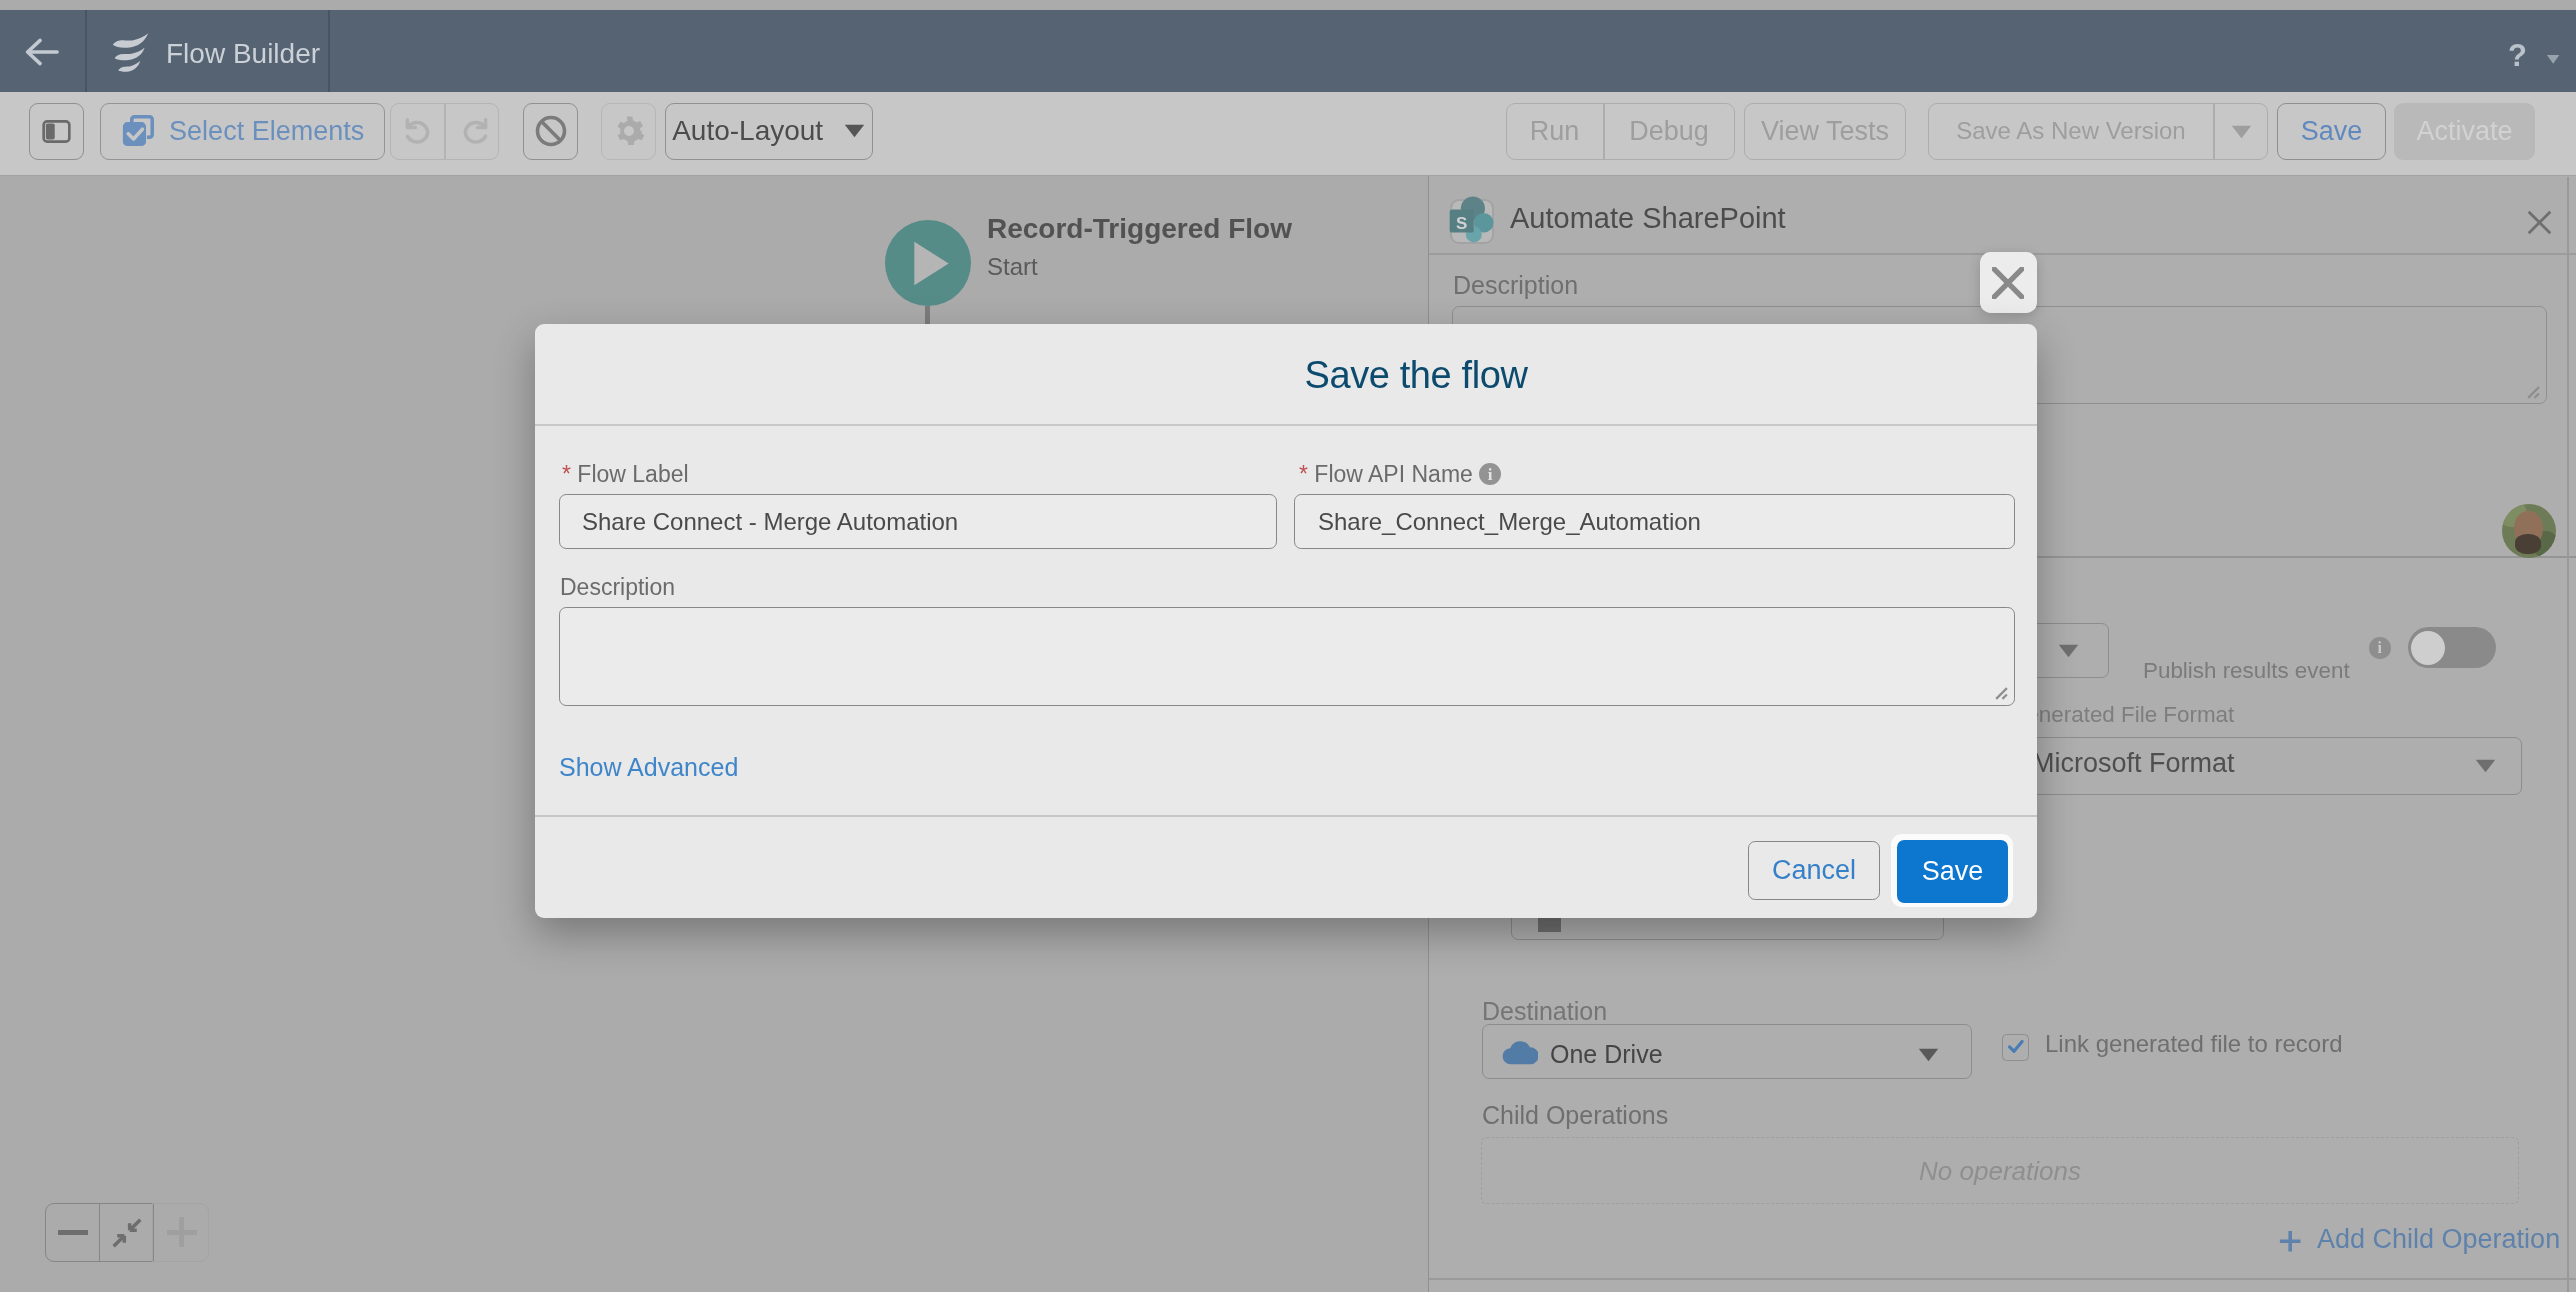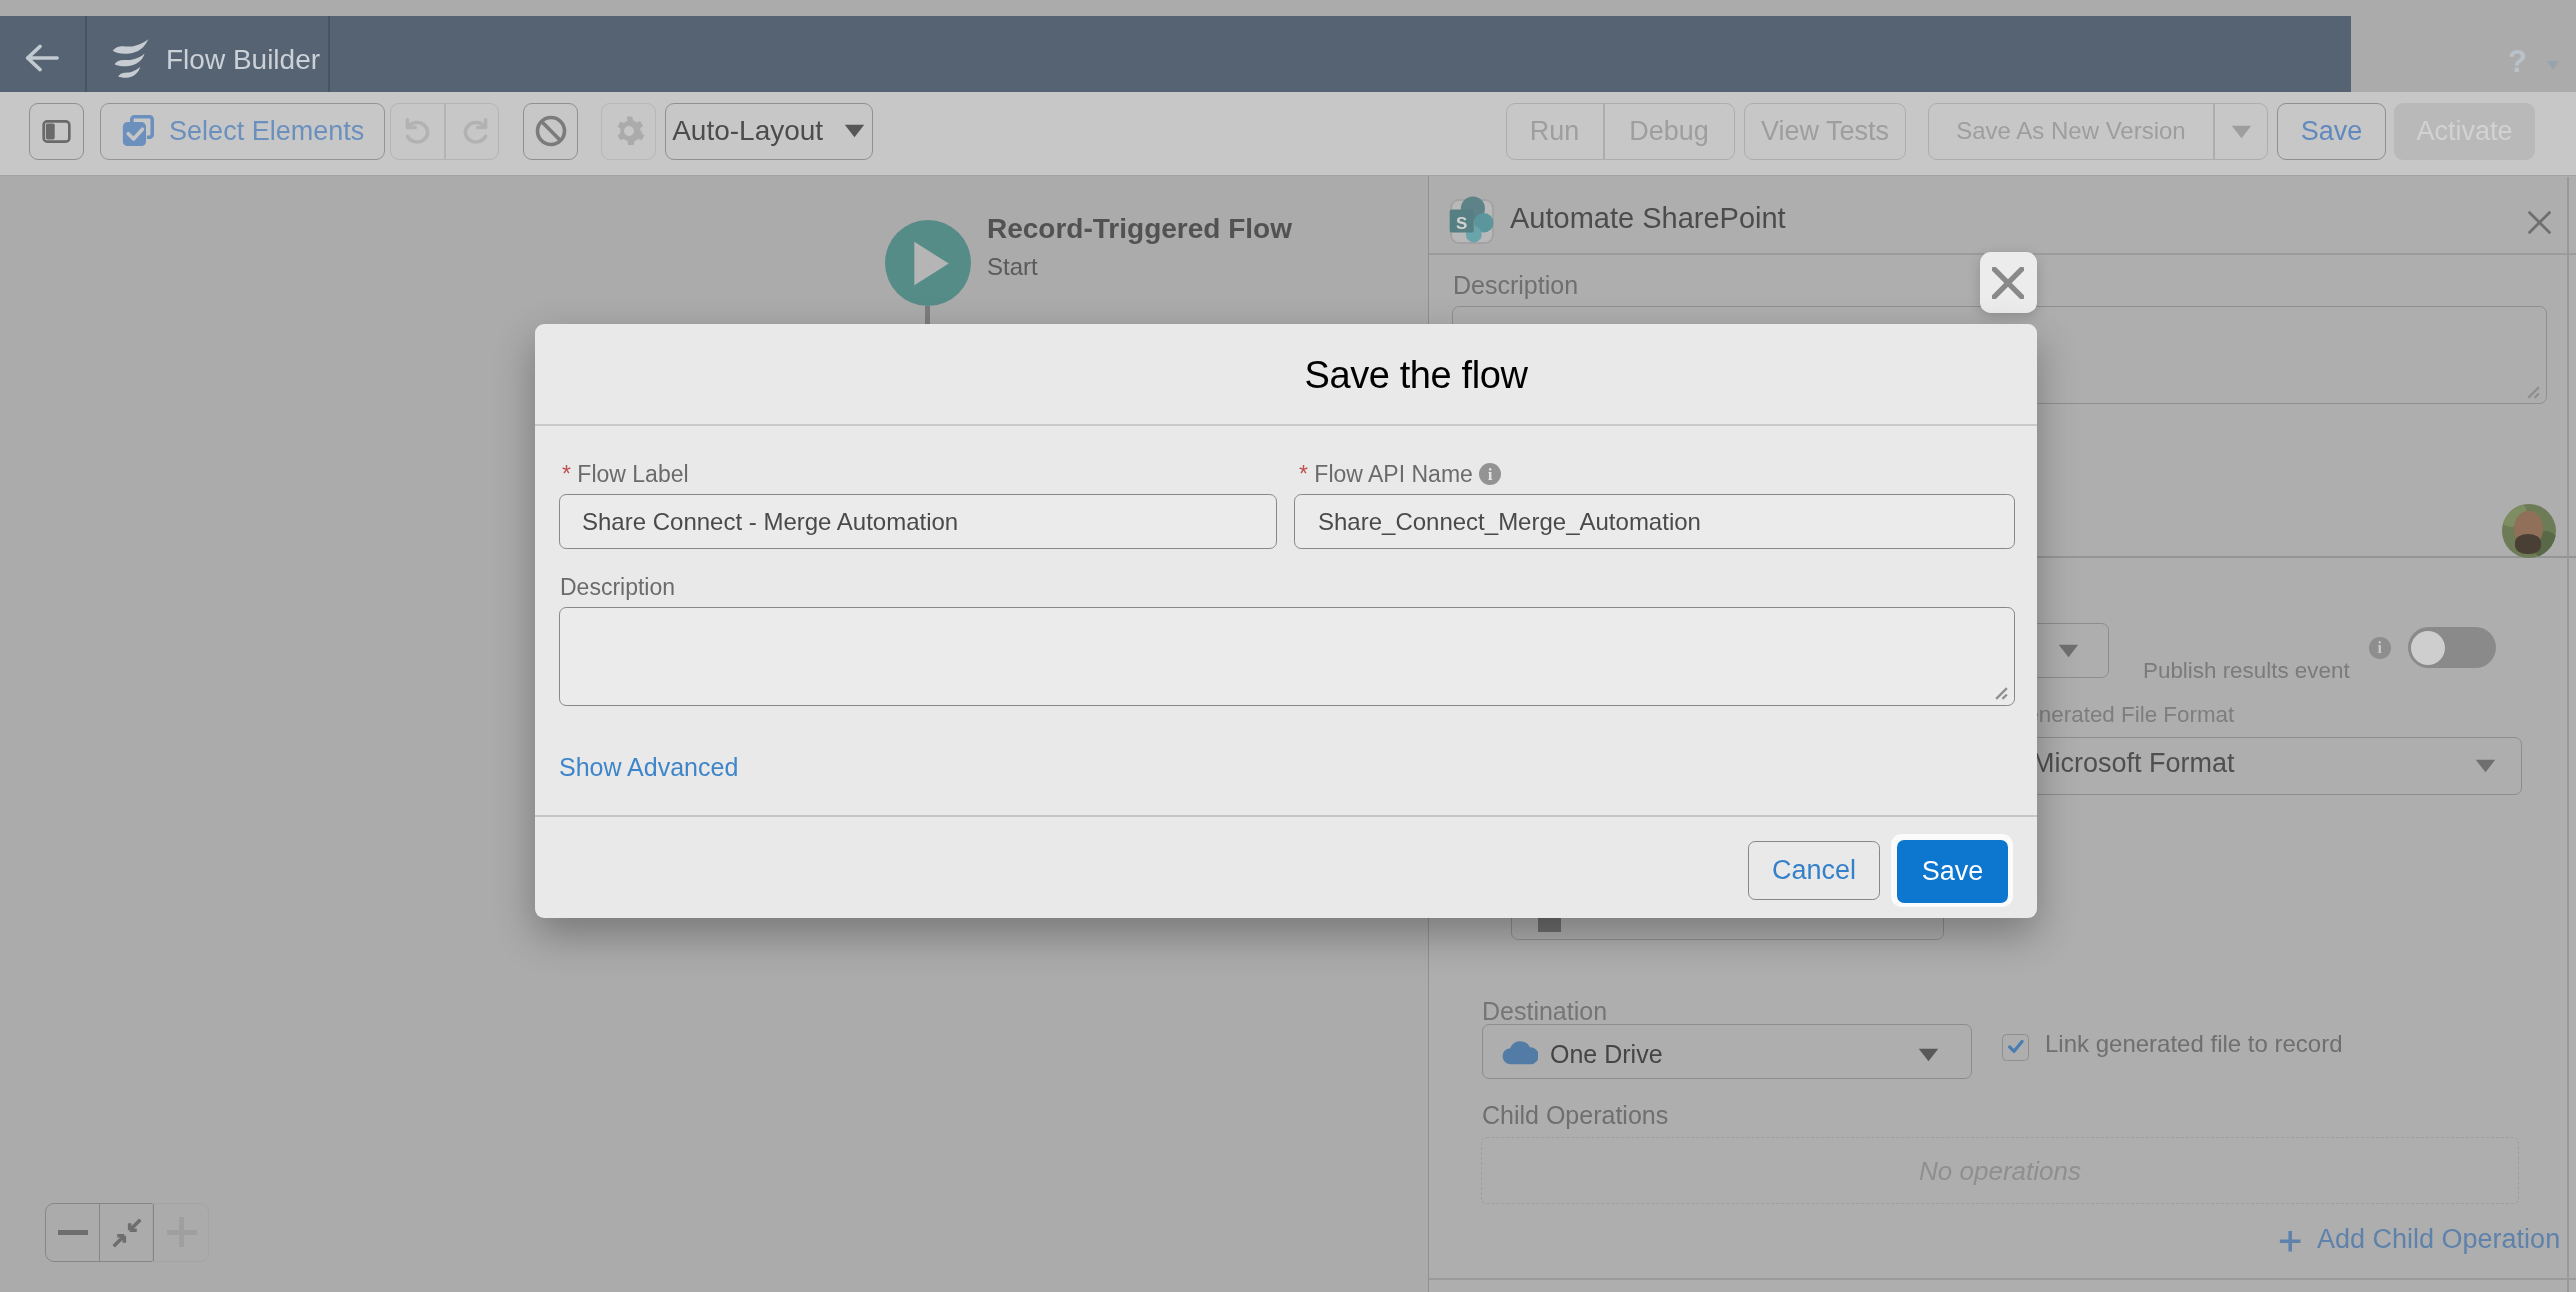--- a/index.html
+++ b/index.html
@@ -1,20 +1,20 @@
 <!DOCTYPE html>
 <html style="font-size:14.3px"><head>
 <meta charset="utf-8">
 <style>
   html,body{margin:0;padding:0;}
   body{width:2576px;height:1292px;overflow:hidden;font-family:"Liberation Sans",sans-serif;background:#ababab;}
   .abs{position:absolute;}
   #page{position:relative;width:2576px;height:1292px;}
   
-  #nav{left:0;top:16px;width:2340px;height:92px;background:#556373;padding-left:11px;}
+  #nav{left:0;top:10px;width:2576px;height:92px;background:#556373;}
   .navsep{top:0;width:1.8px;height:92px;background:#48545f;}
   
   #toolbar{left:0;top:92px;width:2576px;height:84px;background:#c7c7c7;border-bottom:1.8px solid #a2a2a2;box-sizing:border-box;}
   .tbtn{position:absolute;top:10.7px;height:57px;box-sizing:border-box;border:1.8px solid #9b9b9b;border-radius:9px;display:flex;align-items:center;justify-content:center;}
   
   #canvas{left:0;top:176px;width:2576px;height:1116px;background:#ababab;}
   
   #panel{left:1428px;top:176px;width:1148px;height:1116px;background:#aeaeae;border-left:1.8px solid #909090;box-sizing:border-box;}
   
   #modal{left:535px;top:324px;width:1502px;height:594px;background:#e9e9e9;border-radius:9px;box-shadow:0 16px 40px rgba(0,0,0,0.30);}
@@ -204,21 +204,21 @@
     </svg>
   <div class="abs" style="left:2317px;top:1224px;font-size:27px;color:#5e82ab;">Add Child Operation</div>
   <div class="abs" style="left:1429px;top:1278px;width:1147px;height:1.8px;background:#9a9a9a;"></div>
   <div class="abs" style="left:2567px;top:177px;width:1.8px;height:1115px;background:#999999;"></div>
 
   <div class="abs" id="closebtn"></div>
   <svg class="abs" style="left:1992px;top:267px" width="32" height="32" viewBox="0 0 36 36">
       <path d="M2.5 2.5 L33.5 33.5 M33.5 2.5 L2.5 33.5" stroke="#898989" stroke-width="6" stroke-linecap="round"></path>
     </svg>
   <div class="abs" id="modal"></div>
-  <div class="abs" style="left:535px;top:354px;width:1762px;text-align:center;font-size:38px;letter-spacing:-0.4px;color:#000000;">Save the flow</div>
+  <div class="abs" style="left:535px;top:354px;width:1762px;text-align:center;font-size:38px;letter-spacing:-0.4px;color:#0c4a6e;">Save the flow</div>
   <div class="abs" style="left:535px;top:424px;width:1502px;height:1.8px;background:#c9c9c9;"></div>
   <div class="abs mlabel" style="left:562px;top:461px;text-align:right;"><span style="color:#bf5052">* </span>Flow Label</div>
   <div class="abs mlabel" style="left:1299px;top:461px;"><span style="color:#bf5052">* </span>Flow API Name</div>
   <div class="abs" style="left:1479px;top:463px;width:22.4px;height:22.4px;border-radius:50%;background:#939393;"></div>
   <div class="abs" style="left:1479px;top:465px;width:22.4px;height:22.4px;text-align:center;font-size:17px;font-weight:bold;color:#e4e4e4;font-family:'Liberation Serif',serif;">i</div>
   <div class="minput" style="left:559px;top:494px;width:718px;height:55px;"></div>
   <div class="abs" style="left:582px;top:508px;font-size:24px;color:#4a4a4a;">Share Connect - Merge Automation</div>
   <div class="minput" style="left:1294px;top:494px;width:721px;height:55px;"></div>
   <div class="abs" style="left:1318px;top:508px;font-size:24px;color:#4a4a4a;">Share_Connect_Merge_Automation</div>
   <div class="abs mlabel" style="left:560px;top:574px;">Description</div>

